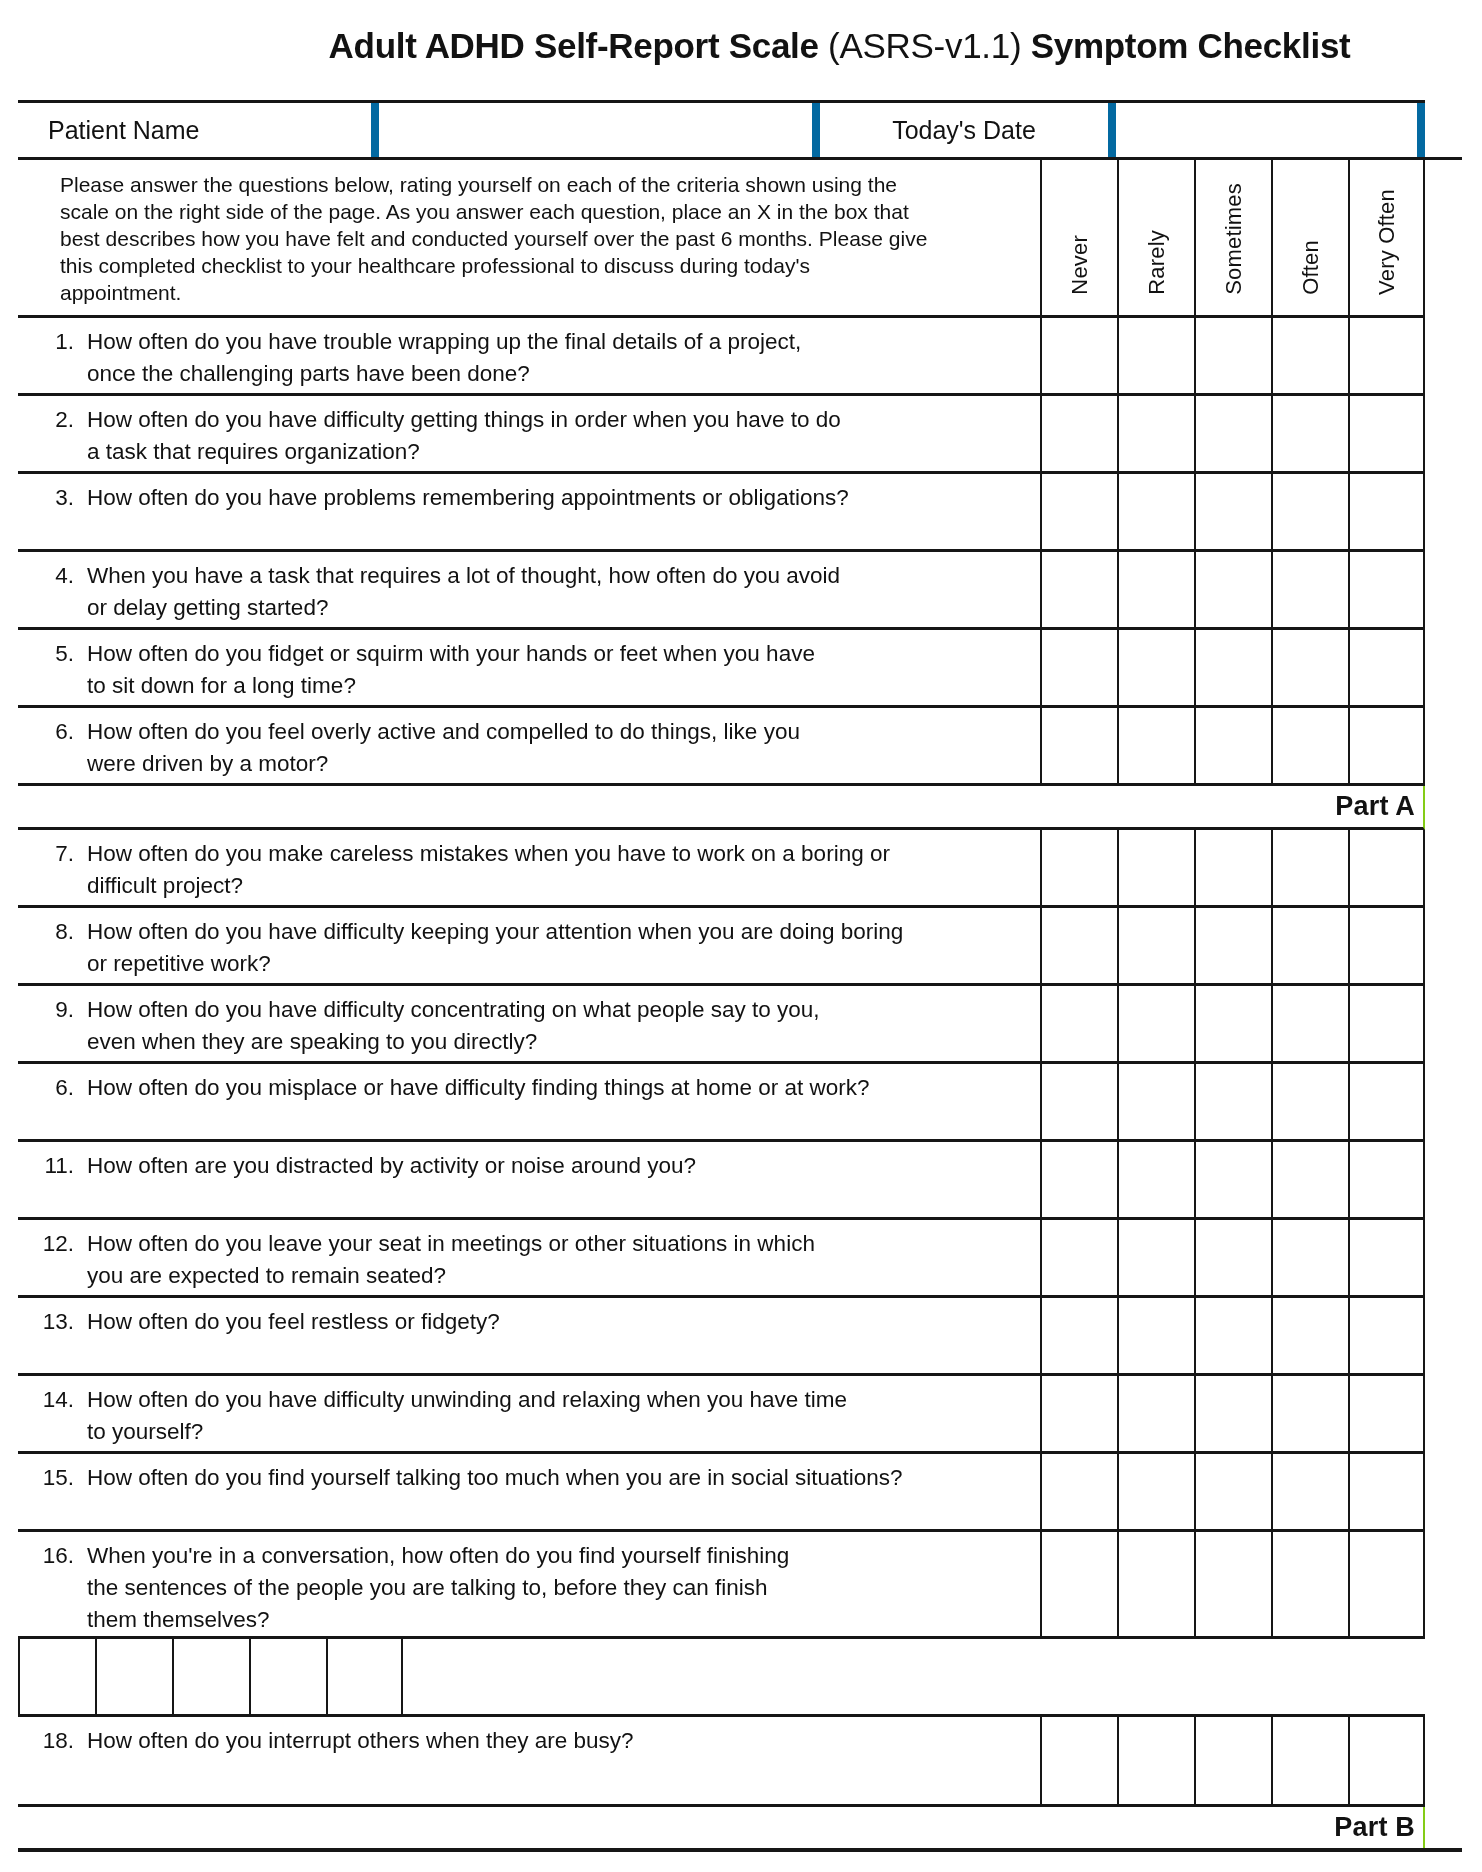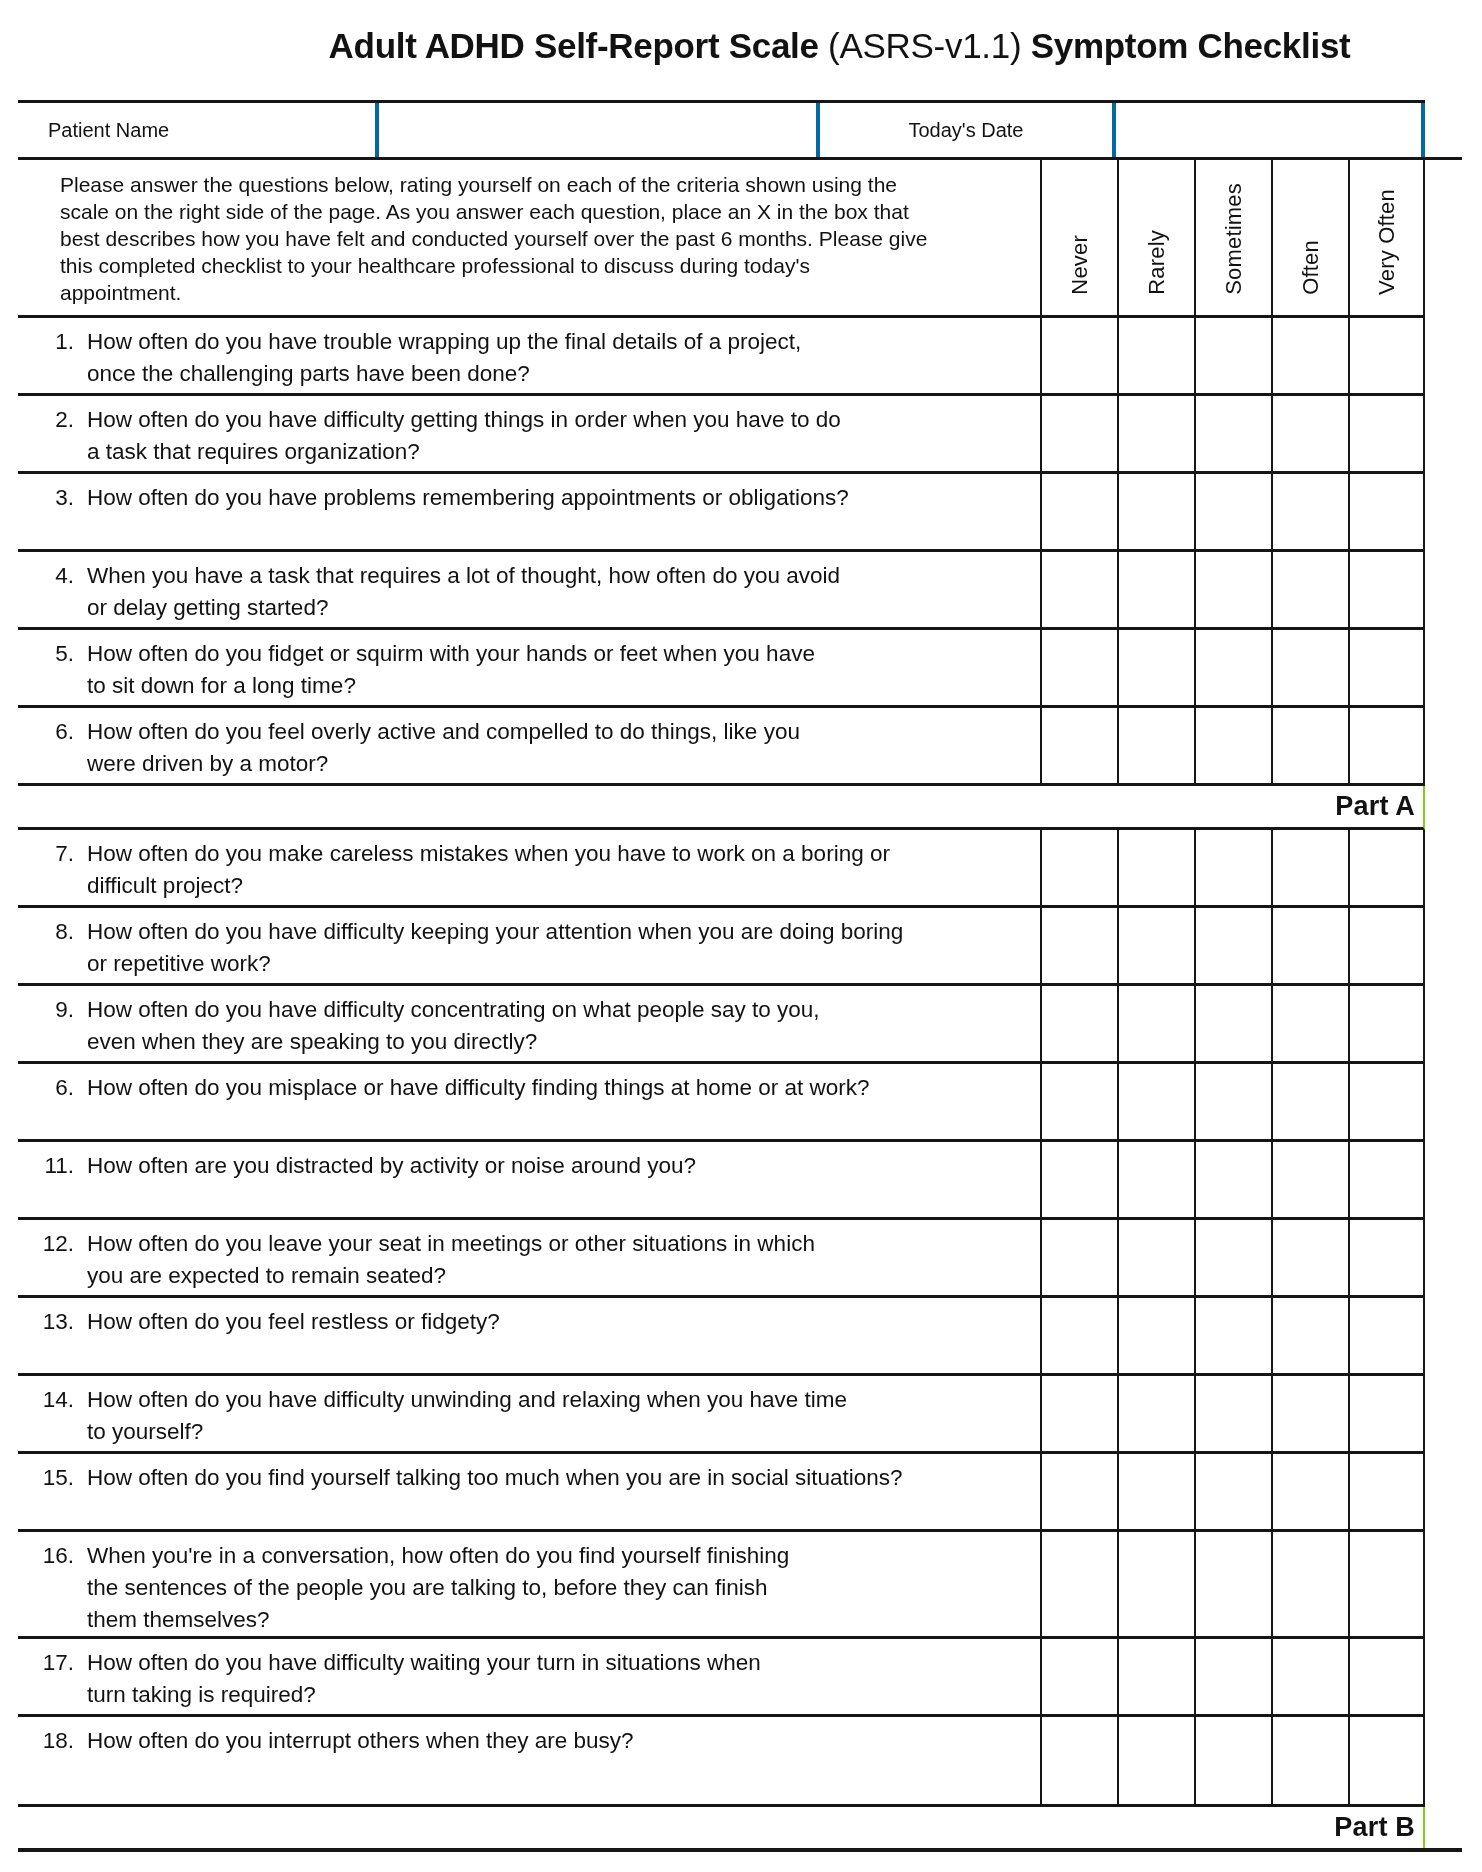--- a/index.html
+++ b/index.html
@@ -31,22 +31,22 @@
   
   .ptable {
     display: flex;
     width: 1407px;
     height: 57px;
     border-top: 3px solid #161616;
   }
   .pcell {
     display: flex;
     align-items: center;
-    font-size: 20px;
-    border-right: 4px solid #0369a1;
+    font-size: 25px;
+    border-right: 8px solid #0369a1;
     height: 100%;
   }
   .pcell.label-left  { width: 361px; padding-left: 30px; }
   .pcell.input-name  { width: 441px; }
   .pcell.label-center{ width: 296px; justify-content: center; }
   .pcell.input-date  { width: 309px; }
 
   
   .main {
     width: 1444px;
@@ -369,25 +369,20 @@
 them themselves?</span>
         </div>
       <div class="rc"></div>
       <div class="rc"></div>
       <div class="rc"></div>
       <div class="rc"></div>
       <div class="rc"></div>
     </div>
 
     <div class="row qr">
-      <div class="qcell">
-          <span class="qnum">17.</span>
-          <span class="qtext">How often do you have difficulty waiting your turn in situations when
-turn taking is required?</span>
-        </div>
       <div class="rc"></div>
       <div class="rc"></div>
       <div class="rc"></div>
       <div class="rc"></div>
       <div class="rc"></div>
     </div>
 
     <div class="row qr tl">
       <div class="qcell">
           <span class="qnum">18.</span>

